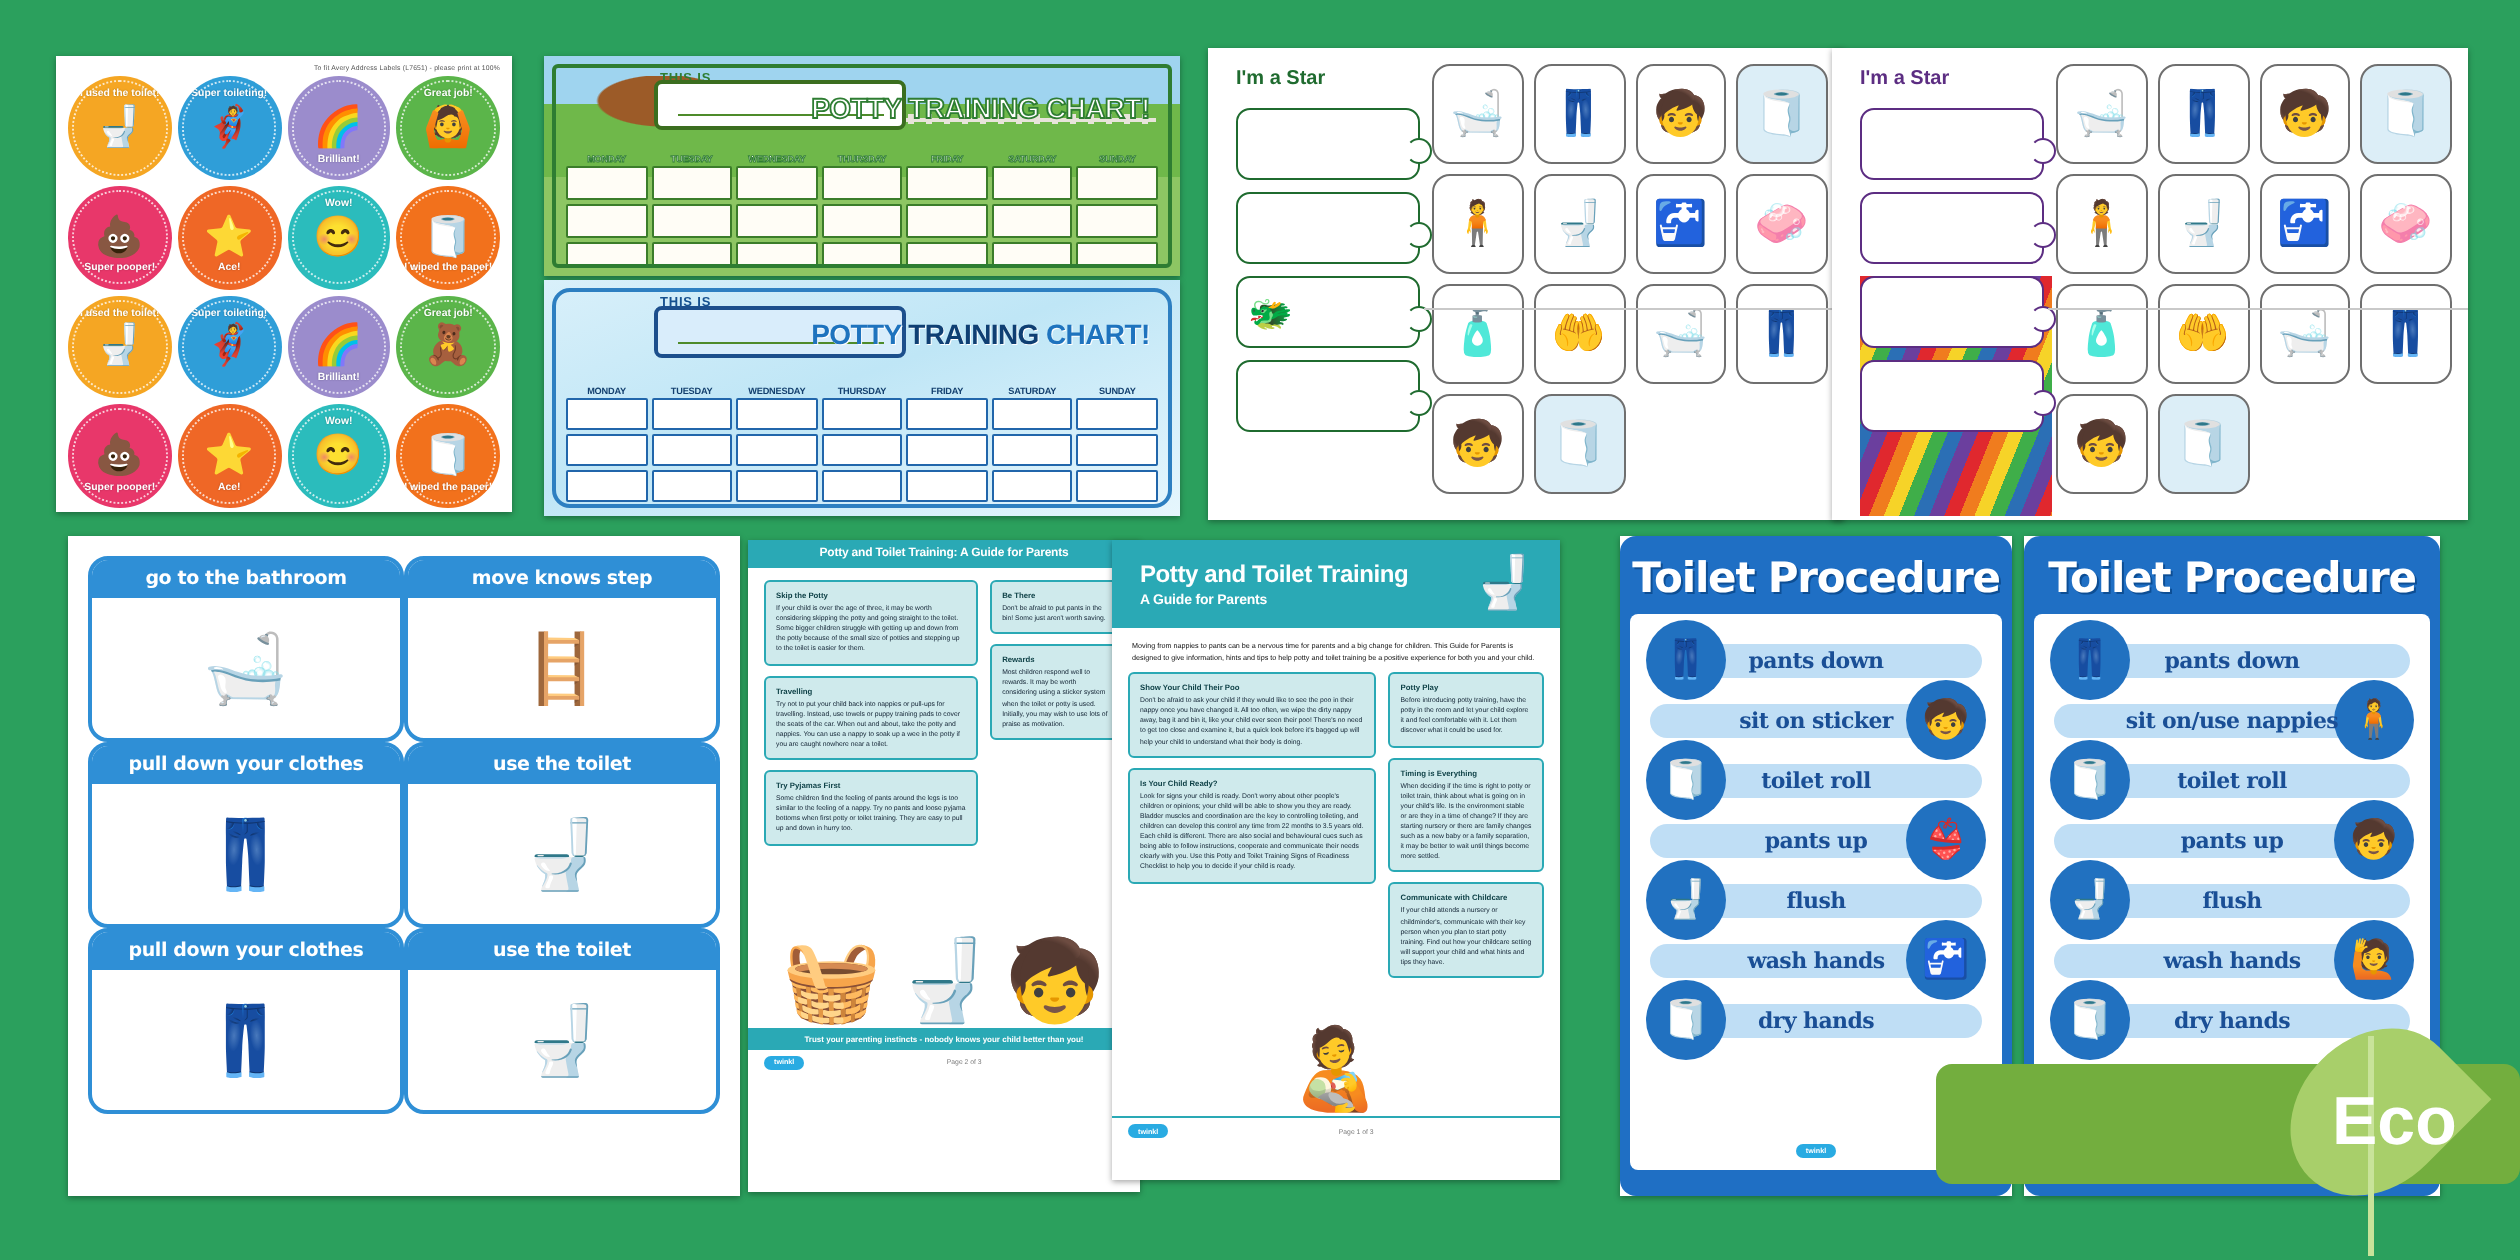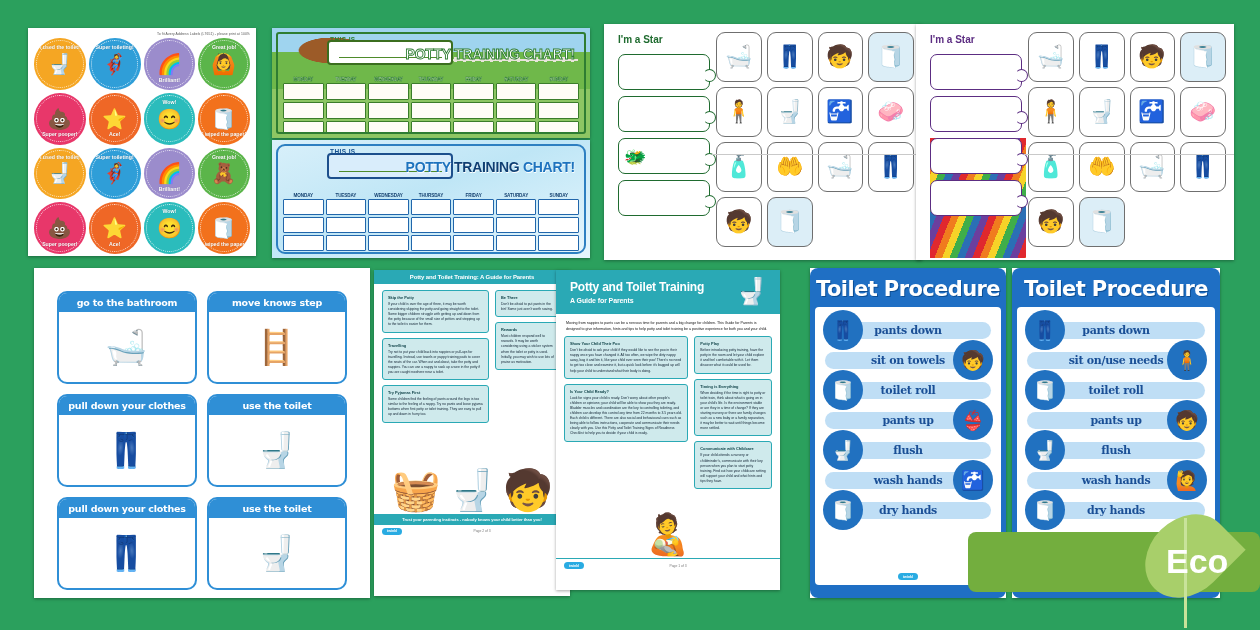--- a/index.html
+++ b/index.html
@@ -75,21 +75,21 @@
   .cards{position:absolute;left:112px;right:8px;top:8px;bottom:4px;
     display:grid;grid-template-columns:repeat(4,1fr);grid-auto-rows:50px;gap:5px;}
   .pcard{border:1px solid #6f6f6f;border-radius:9px;background:#fff;display:flex;align-items:center;justify-content:center;
     font-size:22px;overflow:hidden;position:relative;}
   .pcard.hl{background:#dceef7;}
   .pcard .tiny{position:absolute;bottom:1px;right:3px;font-size:2.6px;color:#bbb;}
   .seq-divider{position:absolute;left:108px;right:0;height:1px;background:#c9c9c9;}
 
   
   #flash-sheet{left:34px;top:268px;width:336px;height:330px;}
-  .flash-grid{display:grid;grid-template-columns:1fr 1fr;gap:10px;padding:23px;}
+  .flash-grid{display:grid;grid-template-columns:1fr 1fr;gap:0;padding:10px;}
   .fcard{border:2px solid #2f8fd6;border-radius:10px;overflow:hidden;background:#fff;}
   .fcard-h{background:#2f8fd6;color:#fff;font-size:9.5px;font-weight:bold;text-align:center;padding:4px 2px;
     font-family:"DejaVu Sans",sans-serif;letter-spacing:-.2px;}
   .fcard-b{height:70px;display:flex;align-items:center;justify-content:center;font-size:34px;}
 
   
   #guide-a{left:374px;top:270px;width:196px;height:326px;}
   #guide-b{left:556px;top:270px;width:224px;height:320px;}
   .doc-head{background:#2aa9b5;color:#fff;font-size:6px;font-weight:bold;text-align:center;padding:4px 2px;letter-spacing:-.1px;}
   .doc-head.big{text-align:left;padding:10px 12px 10px 14px;background:#2aa9b5;position:relative;}
@@ -610,21 +610,21 @@
       <div class="poster-title">Toilet Procedure</div>
       <div class="poster-body" id="poster-0">
           <div class="step">
             <div class="bar"></div>
             <div class="bubble l">👖</div>
             <div class="txt">pants down</div>
           </div>
           <div class="step">
             <div class="bar"></div>
             <div class="bubble r">🧒</div>
-            <div class="txt">sit on towels</div>
+            <div class="txt">sit on sticker</div>
           </div>
           <div class="step">
             <div class="bar"></div>
             <div class="bubble l">🧻</div>
             <div class="txt">toilet roll</div>
           </div>
           <div class="step">
             <div class="bar"></div>
             <div class="bubble r">👙</div>
             <div class="txt">pants up</div>
@@ -654,21 +654,21 @@
       <div class="poster-title">Toilet Procedure</div>
       <div class="poster-body" id="poster-1">
           <div class="step">
             <div class="bar"></div>
             <div class="bubble l">👖</div>
             <div class="txt">pants down</div>
           </div>
           <div class="step">
             <div class="bar"></div>
             <div class="bubble r">🧍</div>
-            <div class="txt">sit on/use needs</div>
+            <div class="txt">sit on/use nappies</div>
           </div>
           <div class="step">
             <div class="bar"></div>
             <div class="bubble l">🧻</div>
             <div class="txt">toilet roll</div>
           </div>
           <div class="step">
             <div class="bar"></div>
             <div class="bubble r">🧒</div>
             <div class="txt">pants up</div>

